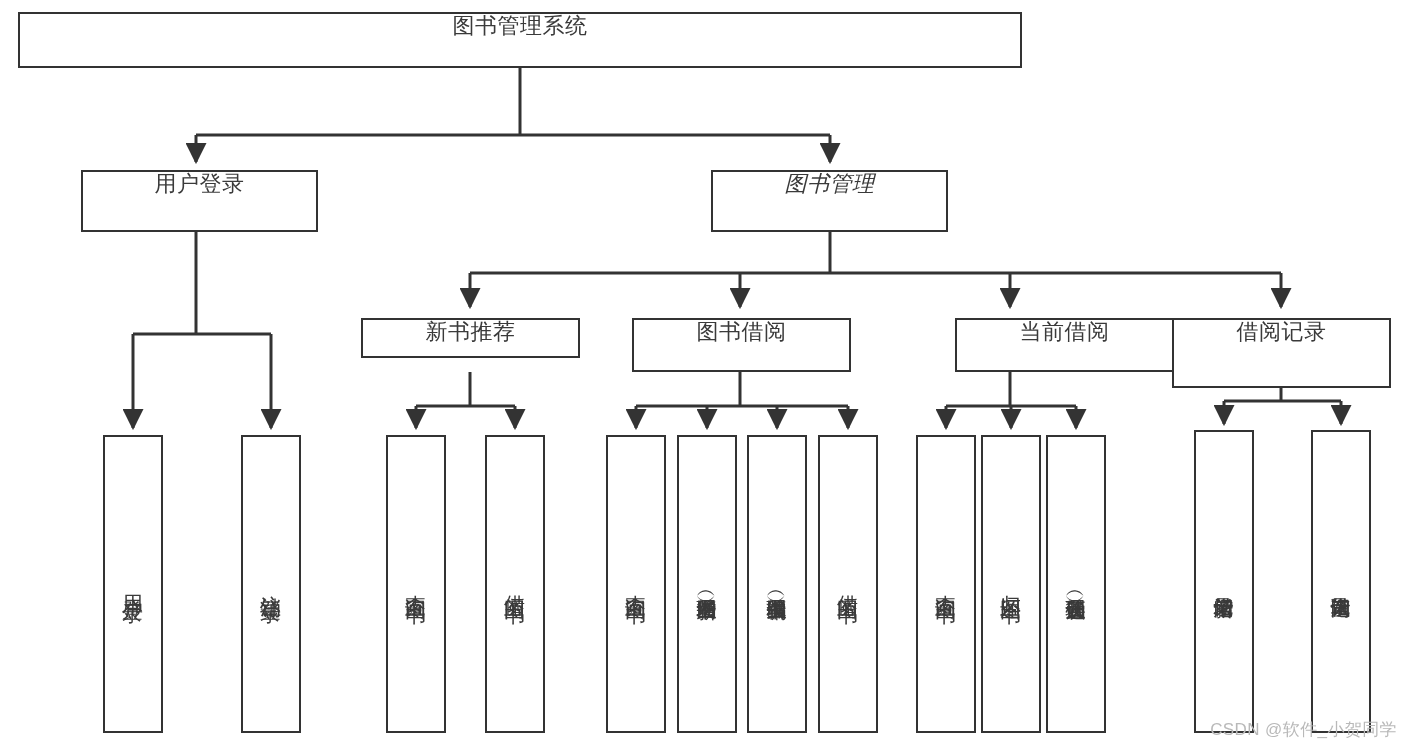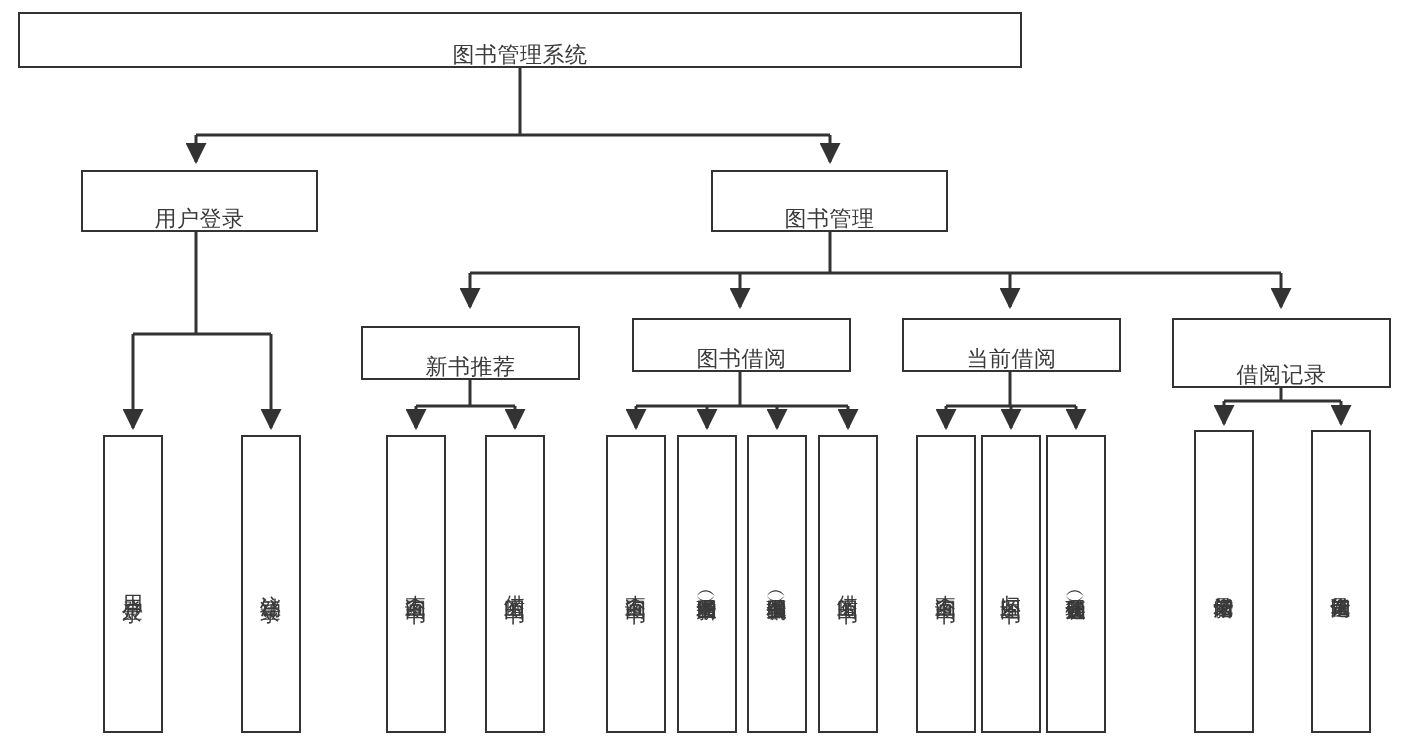--- a/index.html
+++ b/index.html
@@ -23,21 +23,21 @@
     top: 0;
     width: 1405px;
     height: 747px;
   }
   .node {
     position: absolute;
     box-sizing: border-box;
     background: #ffffff;
     border: 2.5px solid #333333;
     display: flex;
-    align-items: flex-end;
+    align-items: flex-start;
     justify-content: center;
     z-index: 2;
   }
   .node .label {
     color: #3a3a3a;
     font-size: 22px;
     line-height: 1.05;
     letter-spacing: 0.5px;
     white-space: nowrap;
     text-align: center;
@@ -125,31 +125,31 @@
     </g>
   </svg>
 
   <div class="node" style="left:18px; top:12px; width:1004px; height:56px;">
     <span class="label">图书管理系统</span>
   </div>
 
   <div class="node" style="left:81px; top:170px; width:237px; height:62px;">
     <span class="label">用户登录</span>
   </div>
-  <div class="node" style="left:711px; top:170px; width:237px; height:62px;">
+  <div class="node" style="left:711px; top:170px; width:237px; height:62px;font-style:italic;">
     <span class="label">图书管理</span>
   </div>
 
-  <div class="node" style="left:361px; top:318px; width:219px; height:54px;margin-top:8px;">
+  <div class="node" style="left:361px; top:318px; width:219px; height:40px;">
     <span class="label">新书推荐</span>
   </div>
   <div class="node" style="left:632px; top:318px; width:219px; height:54px;font-family:Liberation Serif, serif;">
     <span class="label">图书借阅</span>
   </div>
-  <div class="node" style="left:902px; top:318px; width:219px; height:54px;">
+  <div class="node" style="left:955px; top:318px; width:219px; height:54px;">
     <span class="label">当前借阅</span>
   </div>
   <div class="node" style="left:1172px; top:318px; width:219px; height:70px;">
     <span class="label">借阅记录</span>
   </div>
 
   <div class="node vertical" style="left:103px; top:435px; width:60px; height:298px;">
     <span class="label">用户登录</span>
   </div>
   <div class="node vertical" style="left:241px; top:435px; width:60px; height:298px;">
@@ -186,14 +186,15 @@
     <span class="label">确认归还（管理员）</span>
   </div>
 
   <div class="node vertical tight" style="left:1194px; top:430px; width:60px; height:303px;">
     <span class="label">新增借阅记录</span>
   </div>
   <div class="node vertical tight" style="left:1311px; top:430px; width:60px; height:303px;">
     <span class="label">查询借阅记录</span>
   </div>
 
+  <div id="watermark">CSDN @软件_小贺同学</div>
 
 </div>
 
 </body></html>

